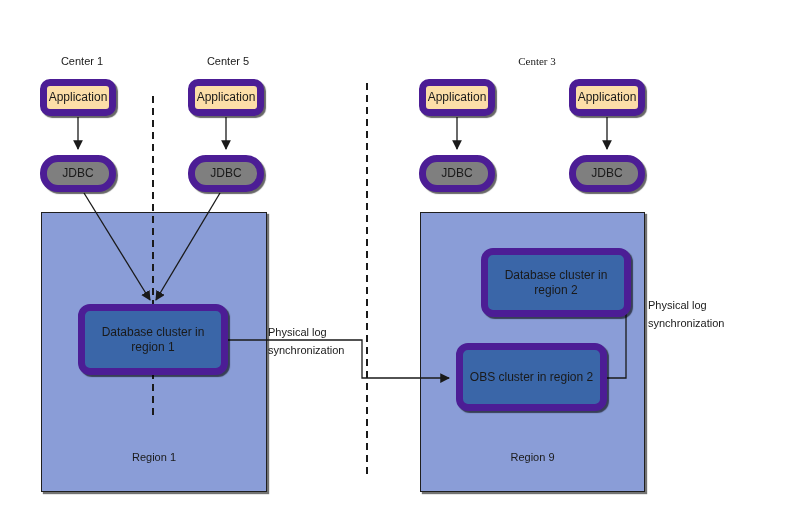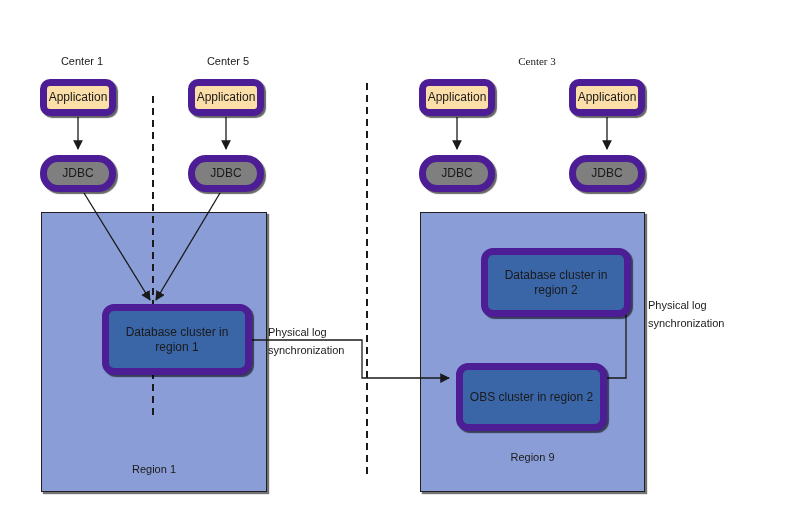--- a/index.html
+++ b/index.html
@@ -65,25 +65,25 @@
   <div class="node app" style="left:40px;  top:79px;">Application</div>
   <div class="node app" style="left:188px; top:79px;">Application</div>
   <div class="node app" style="left:419px; top:79px;">Application</div>
   <div class="node app" style="left:569px; top:79px;">Application</div>
 
   <div class="node jdbc" style="left:40px;  top:155px;">JDBC</div>
   <div class="node jdbc" style="left:188px; top:155px;">JDBC</div>
   <div class="node jdbc" style="left:419px; top:155px;">JDBC</div>
   <div class="node jdbc" style="left:569px; top:155px;">JDBC</div>
 
-  <div class="node cluster" style="left:78px;  top:304px; width:150px; height:71px;margin-left:24px;">Database cluster in region 1</div>
+  <div class="node cluster" style="left:78px;  top:304px; width:150px; height:71px;">Database cluster in region 1</div>
   <div class="node cluster" style="left:457px; top:248px; width:150px; height:69px;margin-left:24px;">Database cluster in region 2</div>
-  <div class="node cluster oneline" style="left:456px; top:343px; width:151px; height:68px;margin-top:20px;">OBS cluster in region 2</div>
+  <div class="node cluster oneline" style="left:456px; top:343px; width:151px; height:68px;">OBS cluster in region 2</div>
 
-  <div class="lbl centered" style="left:41px;  top:460px; width:226px;">Region 1</div>
+  <div class="lbl centered" style="left:41px;  top:448px; width:226px;">Region 1</div>
   <div class="lbl centered" style="left:420px; top:448px; width:225px;">Region 9</div>
 
   <div class="lbl" style="left:268px; top:323px; width:100px;">
     <div>Physical log</div>
     <div>synchronization</div>
   </div>
   <div class="lbl" style="left:648px; top:296px; width:100px;">
     <div>Physical log</div>
     <div>synchronization</div>
   </div>

